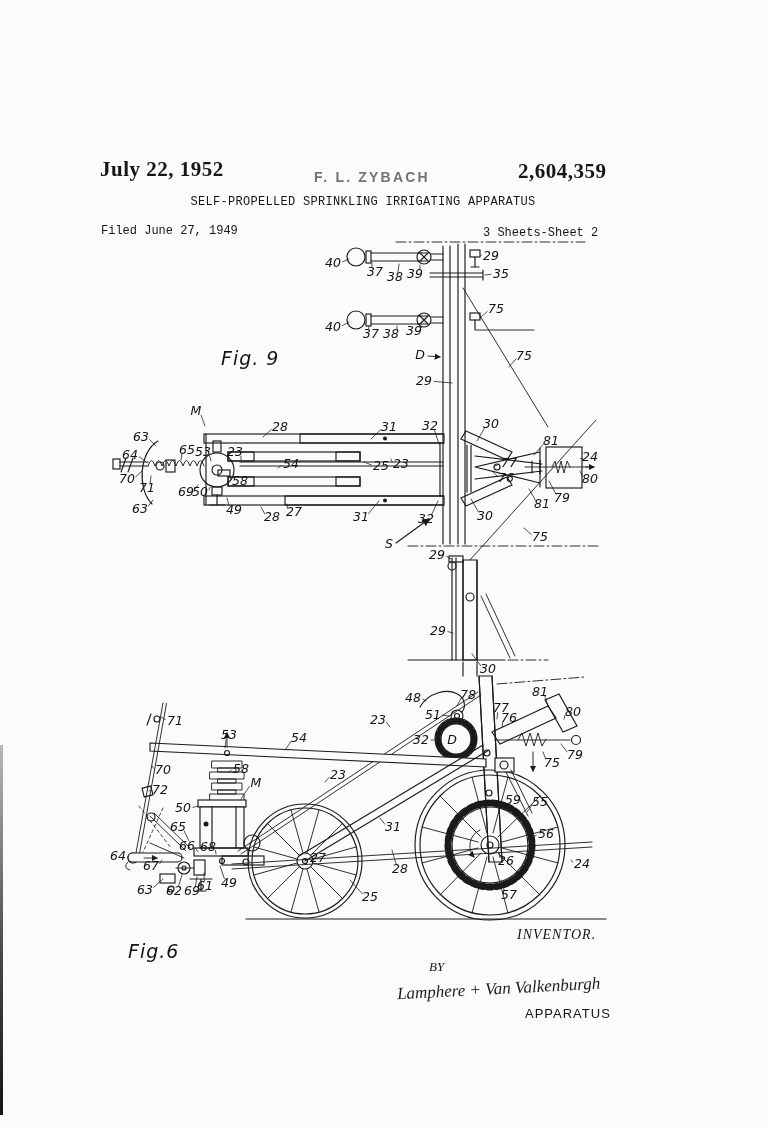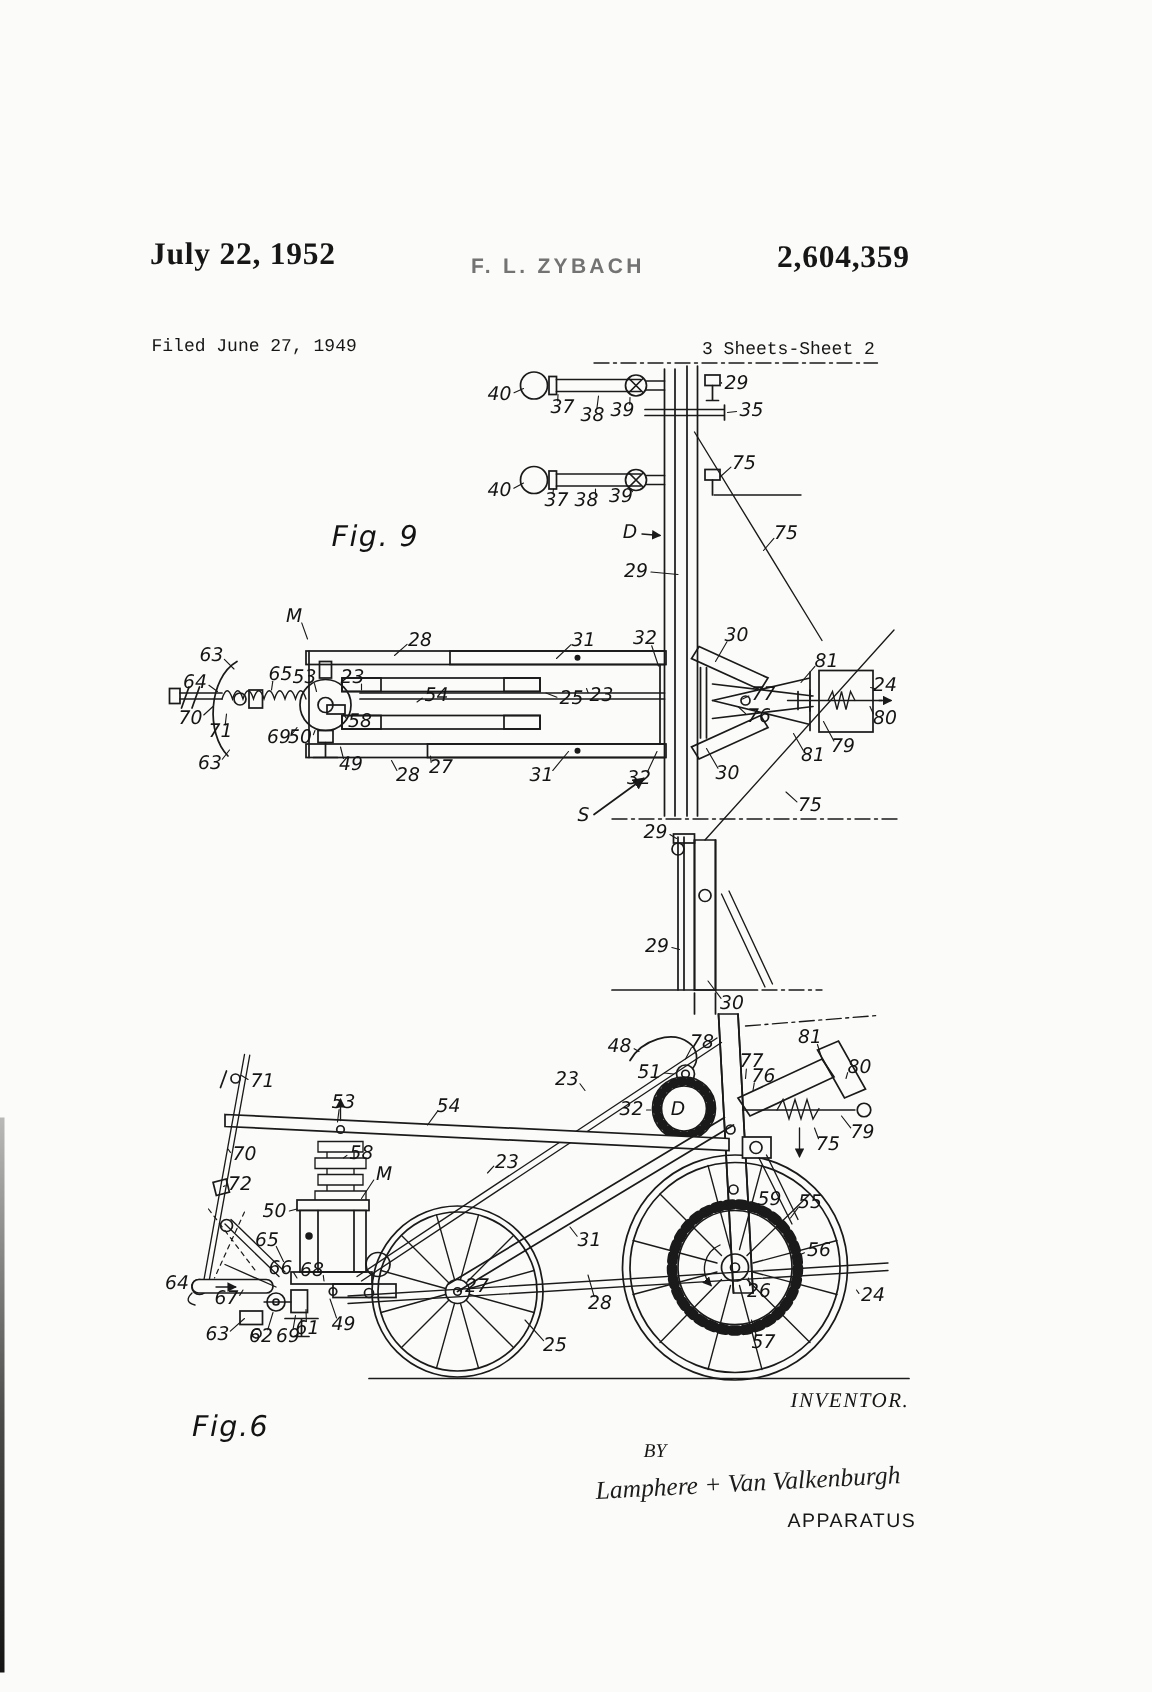--- a/index.html
+++ b/index.html
@@ -4,25 +4,25 @@
 <style>
   html,body{margin:0;padding:0;background:#e8e8e6;}
   .sheet{position:relative;width:768px;height:1128px;background:#fbfbf9;overflow:hidden;
          font-family:"Liberation Sans",sans-serif;color:#161616;}
   .abs{position:absolute;white-space:nowrap;}
   .date{left:100px;top:157px;font:bold 21px "Liberation Serif",serif;letter-spacing:.5px;}
   .author{left:314px;top:169px;font:14px "Liberation Sans",sans-serif;letter-spacing:2.2px;font-weight:bold;color:#737373;}
   .patnum{left:518px;top:159px;font:bold 21px "Liberation Serif",serif;letter-spacing:.5px;}
   .ptitle{left:363px;top:195px;transform:translateX(-50%);font:12px "Liberation Mono",monospace;letter-spacing:.3px;}
   .filed{left:101px;top:224px;font:12px "Liberation Mono",monospace;}
-  .sheetnum{left:468px;top:226px;font:12px "Liberation Mono",monospace;}
+  .sheetnum{left:483px;top:226px;font:12px "Liberation Mono",monospace;}
   .figlabel{font:italic 19px "DejaVu Sans",sans-serif;letter-spacing:1px;color:#131313;}
   .fig5l{left:221px;top:347px;}
   .fig6l{left:128px;top:940px;font-style:italic;}
-  .invcap{left:517px;top:927px;font:italic 14px "Liberation Serif",serif;letter-spacing:1px;margin-left:10px;}
+  .invcap{left:517px;top:927px;font:italic 14px "Liberation Serif",serif;letter-spacing:1px;}
   .invname{left:437px;top:940px;font:20px "Liberation Sans",sans-serif;letter-spacing:1.5px;color:#222;}
   .byl{left:429px;top:959px;font:italic 13px "Liberation Serif",serif;}
   .sig{left:397px;top:979px;font:italic 17px "Liberation Serif",serif;transform:rotate(-3deg);color:#1c1c1c;}
   .attl{left:525px;top:1006px;font:13px "Liberation Sans",sans-serif;letter-spacing:1px;}
   .edgestrip{left:0;top:745px;width:3px;height:370px;background:linear-gradient(#b9b9b7,#4a4a48 55%,#141414);}
   svg.drawing{position:absolute;left:0;top:0;}
   svg.drawing *{stroke:#1a1a1a;fill:none;stroke-width:1.15;stroke-linecap:round;}
   svg .wfill{fill:#fbfbf9;}
   svg .dot{fill:#1a1a1a;stroke:none;}
   svg .cl{stroke-dasharray:10 3 2 3;stroke-width:.9;}
@@ -37,20 +37,21 @@
                text-anchor:middle;dominant-baseline:middle;}
 </style>
 </head>
 <body>
 
 <div class="sheet">
 
   <div class="abs date">July 22, 1952</div>
   <div class="abs author">F. L. ZYBACH</div>
   <div class="abs patnum">2,604,359</div>
+  <div class="abs ptitle">SELF-PROPELLED SPRINKLING IRRIGATING APPARATUS</div>
   <div class="abs filed">Filed June 27, 1949</div>
   <div class="abs sheetnum">3 Sheets-Sheet 2</div>
 
   <svg class="drawing" width="768" height="1128" viewBox="0 0 768 1128">
     <defs>
       <marker id="ah" viewBox="0 0 10 10" refX="8.5" refY="5" markerWidth="7" markerHeight="7" orient="auto-start-reverse">
         <path d="M0,0 L10,5 L0,10 z" class="fillink"></path>
       </marker>
       <pattern id="hz" width="5" height="10" patternUnits="userSpaceOnUse">
         <path d="M2.5,1 V9" class="hatchline"></path>

